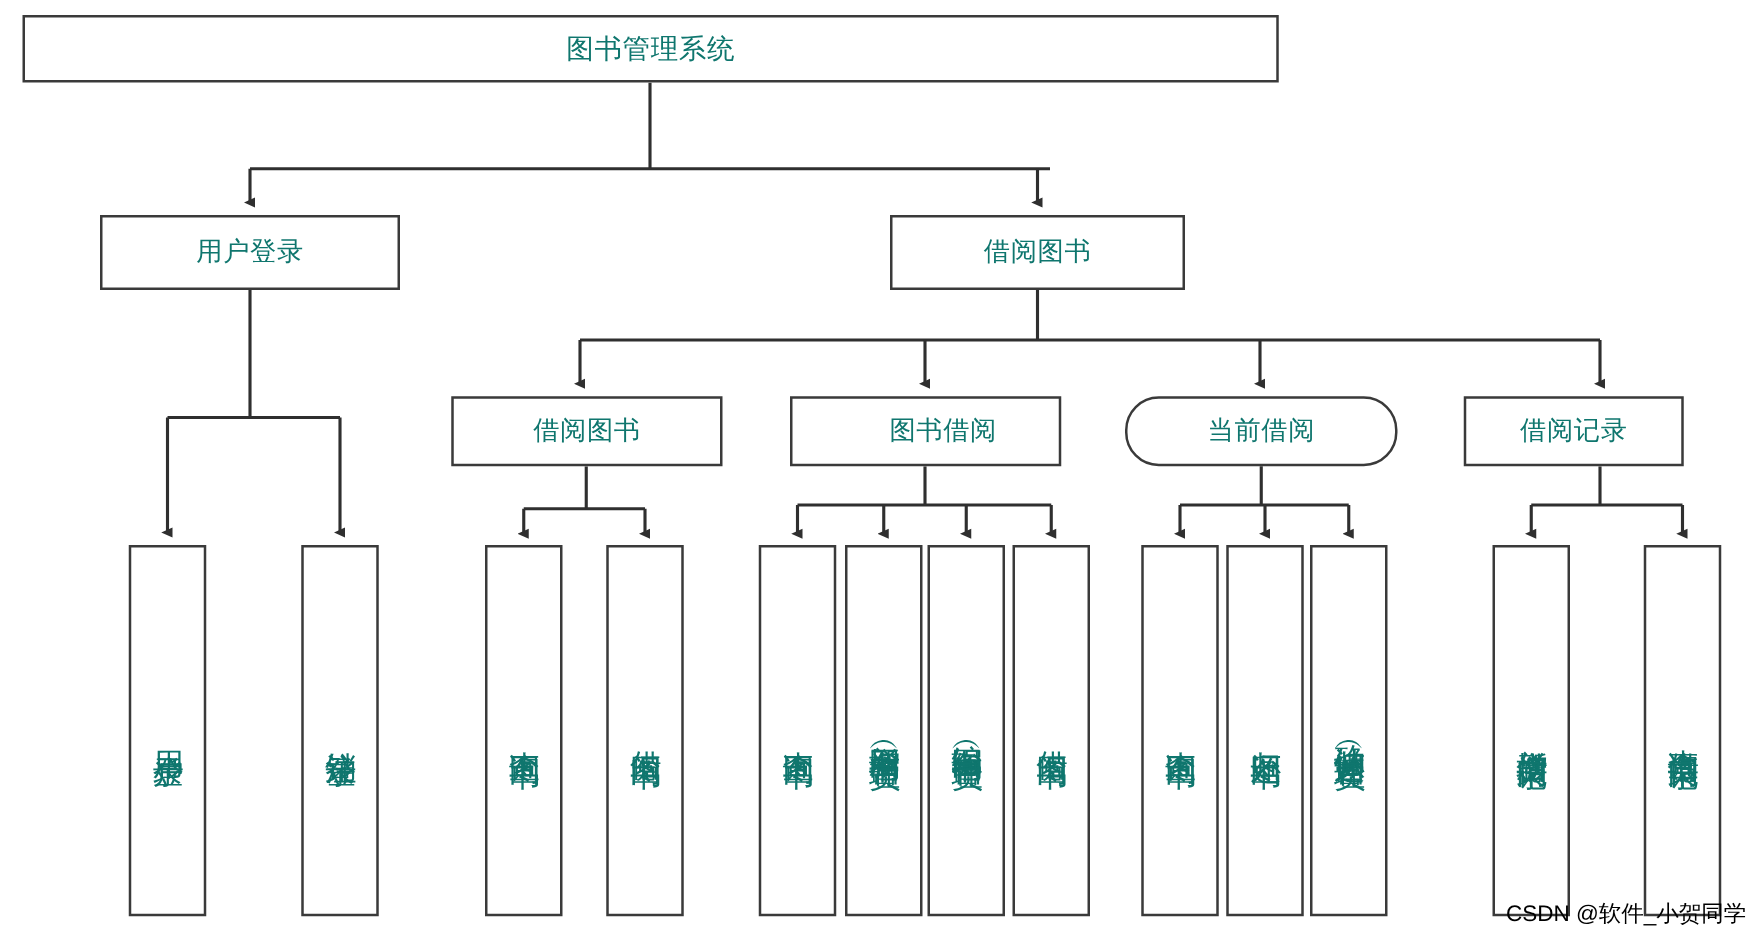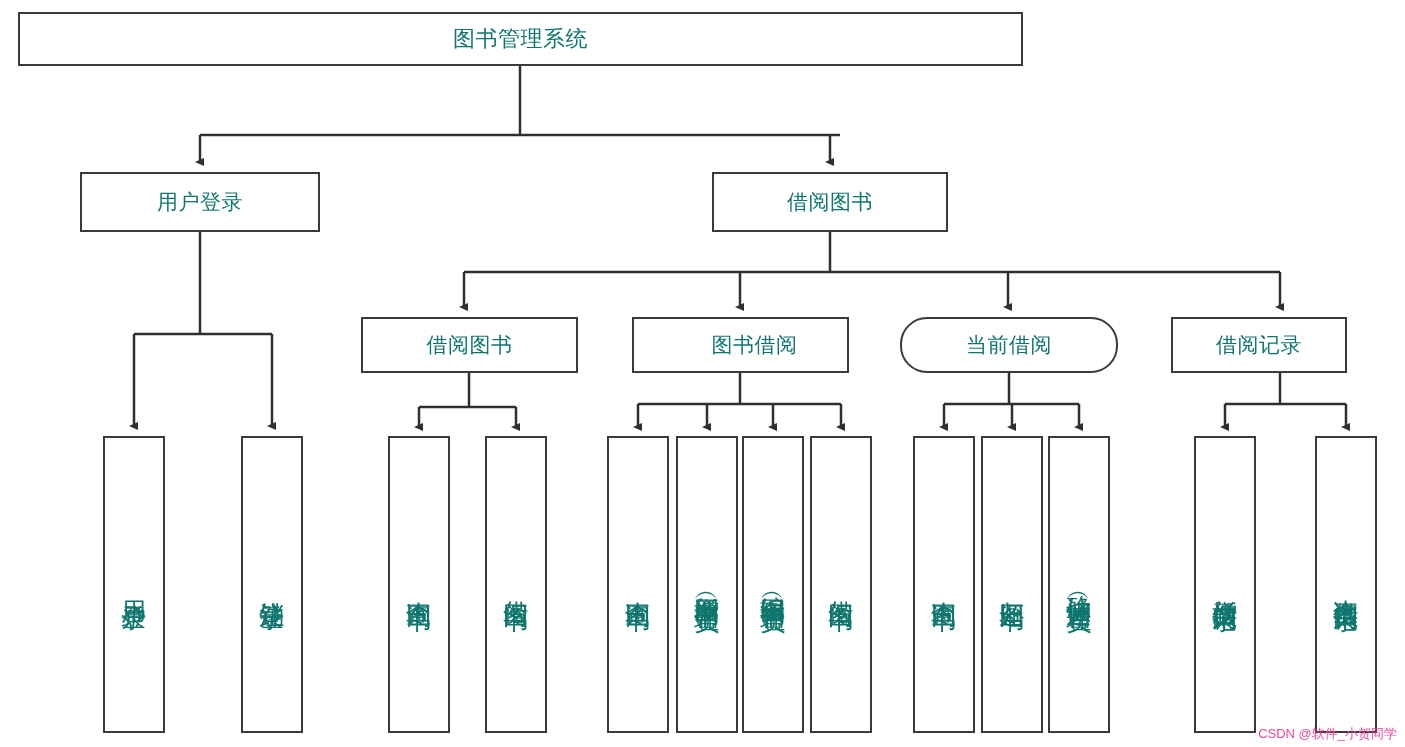--- a/index.html
+++ b/index.html
@@ -56,22 +56,22 @@
     font-size:25px;
     line-height:1.06;
     letter-spacing:2px;
     max-height:285px;
     text-align:center;
   }
   .watermark{
     position:absolute;
     right:8px;
     bottom:4px;
-    font-size:13px;
-    color:#ec4899;
+    font-size:18px;
+    color:#000000;
     z-index:5;
     white-space:nowrap;
     font-family:"Liberation Sans","DejaVu Sans",sans-serif;
     text-align:right;
   }
 </style>
 </head>
 <body>
 
 <div id="diagram">

